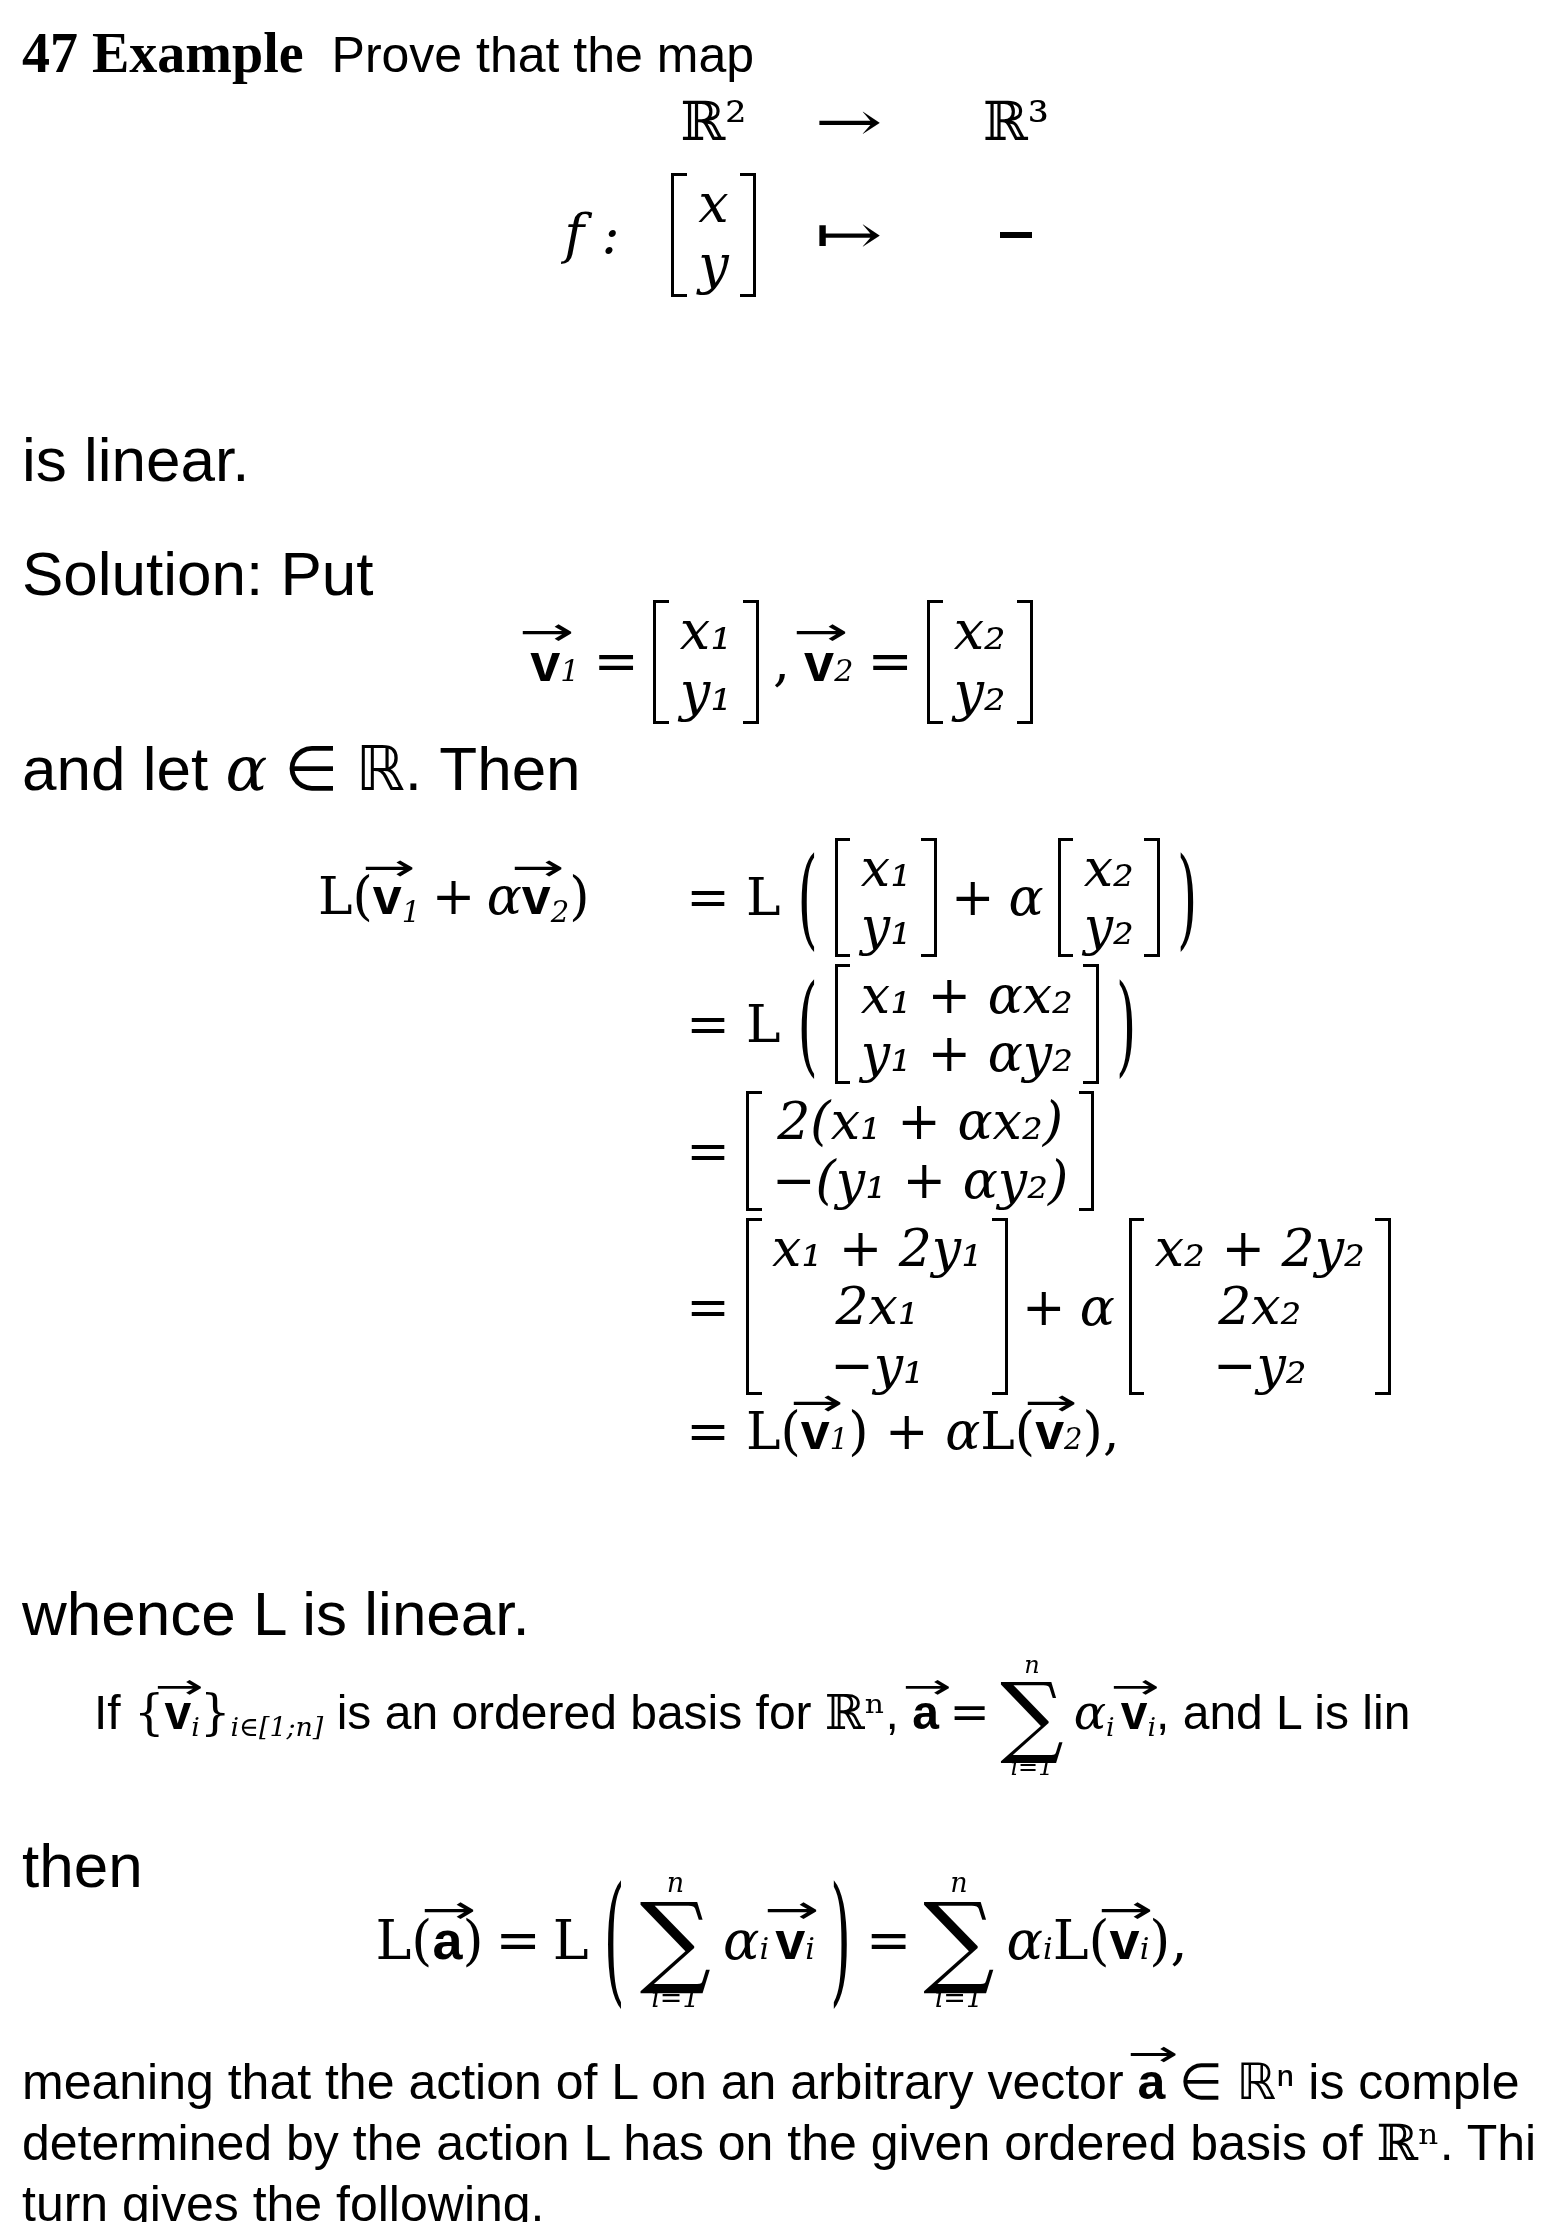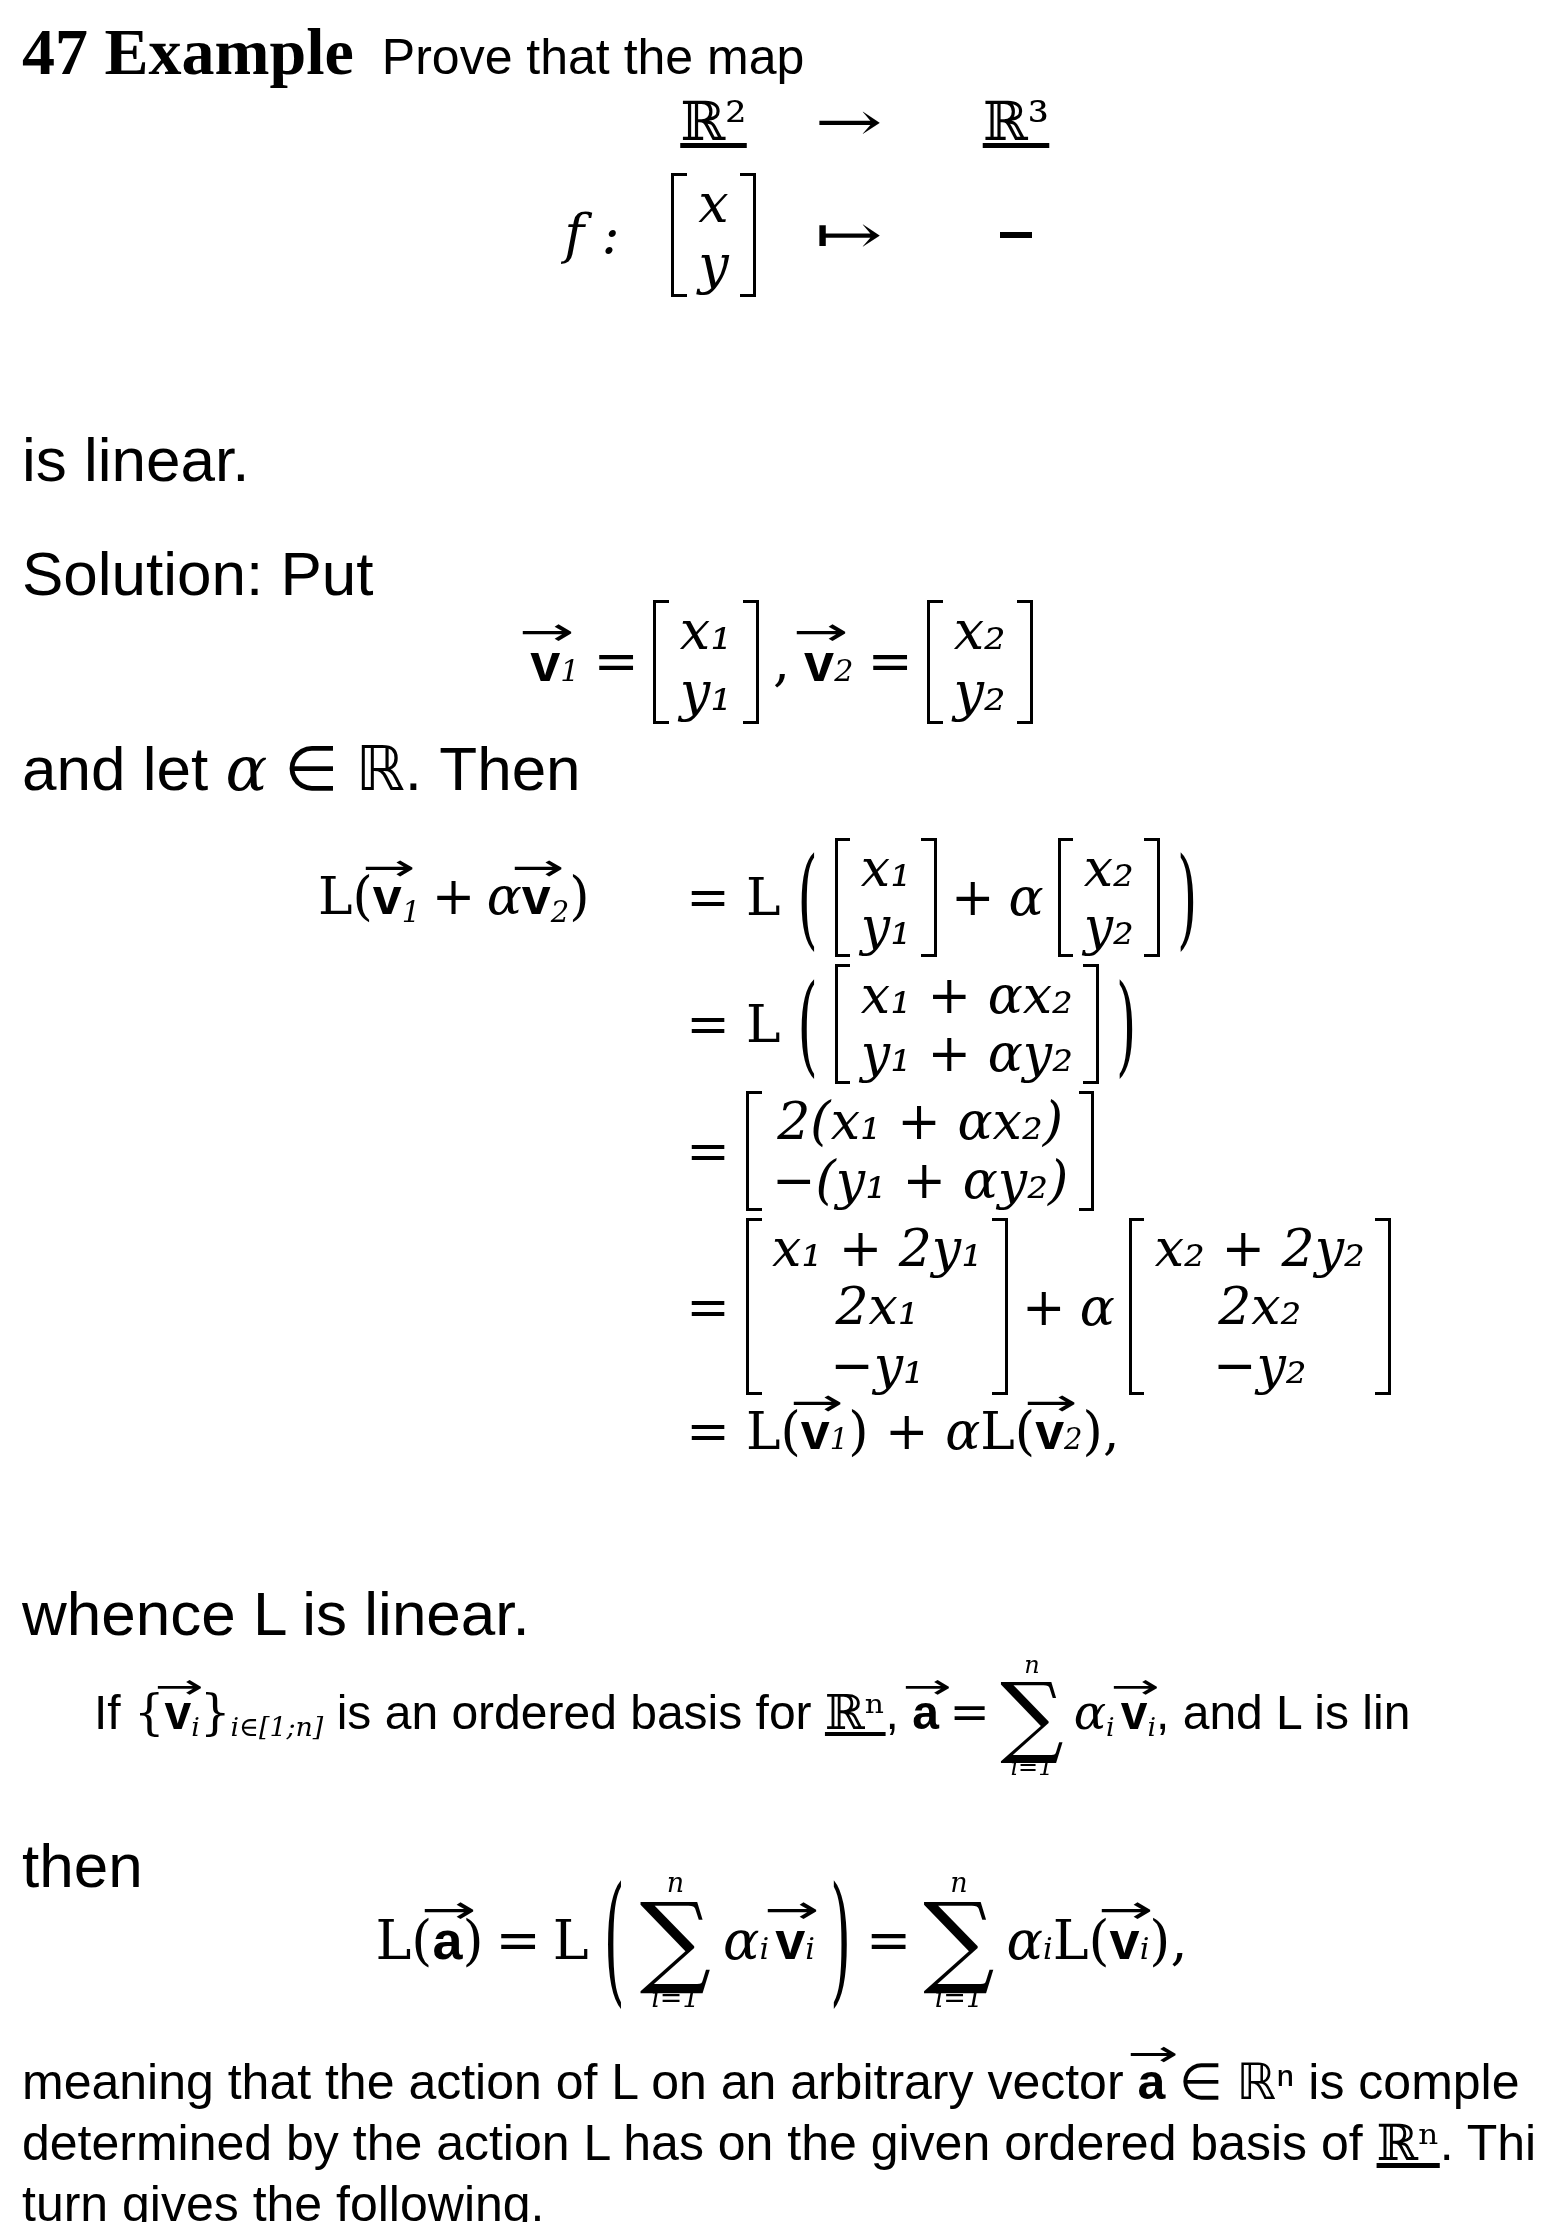--- a/index.html
+++ b/index.html
@@ -6,28 +6,28 @@
   html,body { background:#ffffff; }
   .page { position:relative; width:1563px; height:2222px; overflow:hidden;
           background:#fff; color:#000; }
 
   
   .txt   { font-family:"Liberation Sans","DejaVu Sans",sans-serif;margin-top:12px; }
   .body-line { font-family:"Liberation Sans","DejaVu Sans",sans-serif;
                font-size:62px; white-space:nowrap; }
   .mi { font-family:"DejaVu Serif",serif; font-style:italic; }
   .mu { font-family:"DejaVu Serif",serif; font-style:normal; }
-  .bb { font-family:"DejaVu Serif","DejaVu Sans",serif; font-style:normal;text-decoration:underline; }
+  .bb { font-family:"DejaVu Serif","DejaVu Sans",serif; font-style:normal; }
   .mx { margin:0 .22em; }
 
   
   .title-line { position:absolute; left:22px; top:14px; display:flex;
                 align-items:baseline; gap:28px; }
   .tnum { font-family:"Liberation Serif","DejaVu Serif",serif; font-weight:700;
-          font-size:66px; }
+          font-size:56px; }
   .ttext { font-size:50px; }
 
   
   .vec { position:relative; display:inline-block;
          font-family:"Liberation Sans","DejaVu Sans",sans-serif;
          font-weight:700; font-style:normal; }
   .vec .ar { position:absolute; left:55%; top:-0.45em;
              transform:translateX(-50%) scaleX(1.7); font-size:.72em;
              font-weight:400; line-height:1;
              font-family:"DejaVu Sans",sans-serif; }

